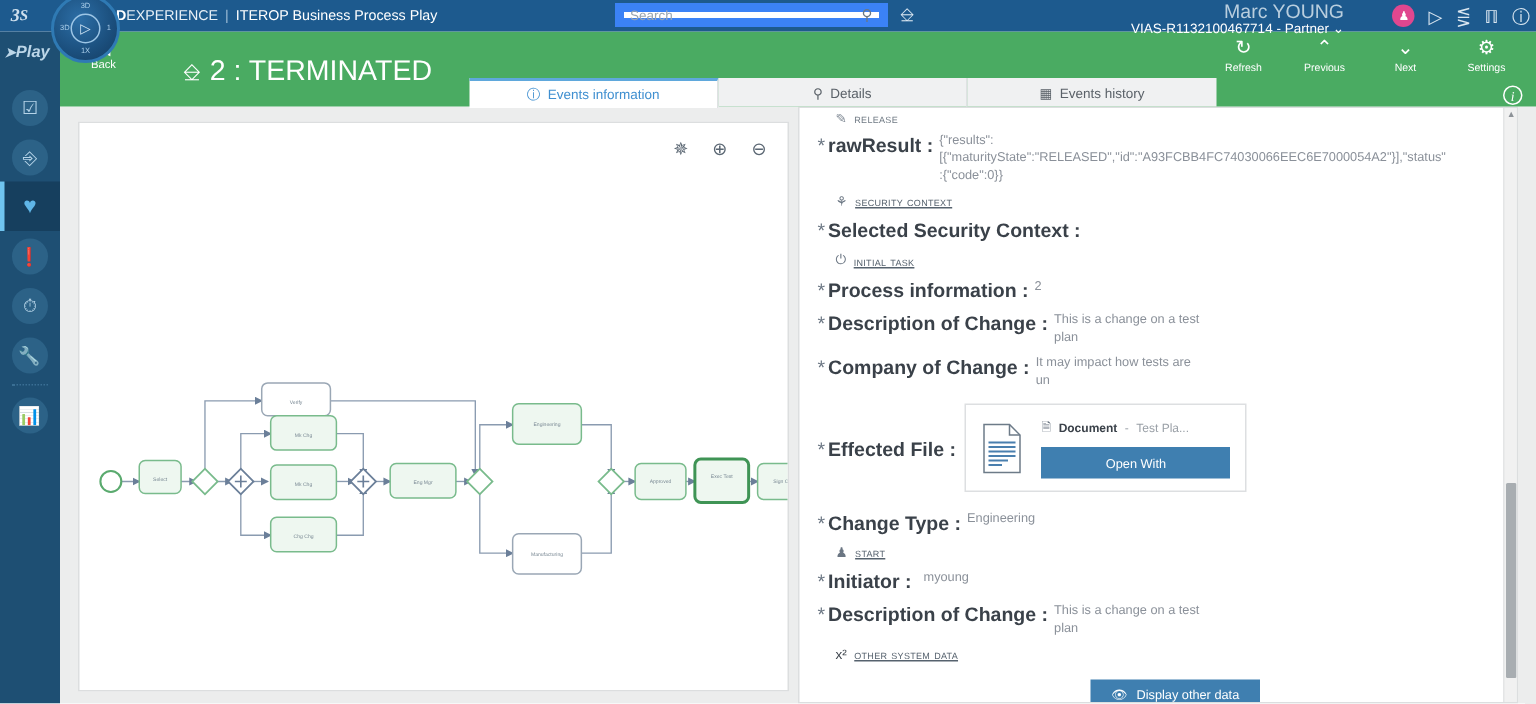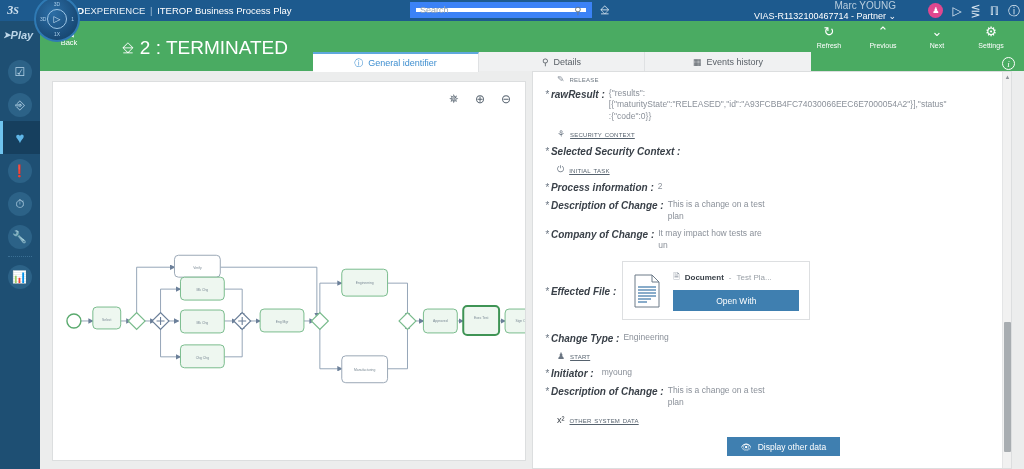--- a/index.html
+++ b/index.html
@@ -41,21 +41,21 @@
   .search-input::placeholder { color: #9aa6b0; }
   .search-ico { width: 16px; text-align: center; color: #6b7884; font-size: 10px; }
   .tag-ico {
     position: absolute; left: 600px; top: 3px;
     color: #dce8f2; font-size: 12px;
   }
   .user-block {
     position: absolute; right: 128px; top: 0; height: 21px;
     text-align: right; line-height: 1.0; padding-top: 1px;
   }
-  .user-name { color: #b9cede; font-size: 10px; display: block; }
+  .user-name { color: #b9cede; font-size: 13px; display: block; }
   .user-partner { color: #ffffff; font-size: 9px; display: block; margin-top: 1px; }
   .topicons { position: absolute; right: 4px; top: 0; height: 21px; display: flex; align-items: center; gap: 9px; }
   .tico { color: #dbe7f1; font-size: 12px; line-height: 1; cursor: pointer; }
   .avatar-badge {
     width: 15px; height: 15px; border-radius: 50%; background: #e0478f;
     display: flex; align-items: center; justify-content: center;
     color: #fff; font-size: 8px; position: relative;
   }
 
   
@@ -187,22 +187,22 @@
   .sec-head .sic { font-size: 9px; }
   .sec-head .stx {
     font-variant: small-caps; text-transform: lowercase;
     font-size: 9px; letter-spacing: .2px;
     text-decoration: underline; color: #56626e;
   }
   .sec-head.clipped { margin-top: 0; height: 6px; overflow: hidden; opacity: .85; }
 
   .field { display: flex; align-items: flex-start; margin: 6px 0; }
   .field .lab {
-    color: #3a4149; font-weight: bold; font-size: 10px;
-    white-space: nowrap; padding-top: 1px; font-style: italic;
+    color: #3a4149; font-weight: bold; font-size: 13px;
+    white-space: nowrap; padding-top: 1px;
   }
   .field .lab .ast { color: #6b7683; font-weight: normal; margin-right: 2px; }
   .field .val {
     color: #8a9099; font-size: 8.5px; margin-left: 4px;
     line-height: 1.35; word-break: break-word;
   }
   .field .val.mono { max-width: 340px; }
 
   
   .file-card {
@@ -347,21 +347,21 @@
         <span class="lb">Settings</span>
       </div>
     </div>
 
     <div class="info-corner">i</div>
   </div>
 
   <div class="tabs">
     <div class="tab active">
       <span class="tic">ⓘ</span>
-      <span>General identifier</span>
+      <span>Events information</span>
     </div>
     <div class="tab">
       <span class="tic">⚲</span>
       <span>Details</span>
     </div>
     <div class="tab">
       <span class="tic">▦</span>
       <span>Events history</span>
     </div>
   </div>

